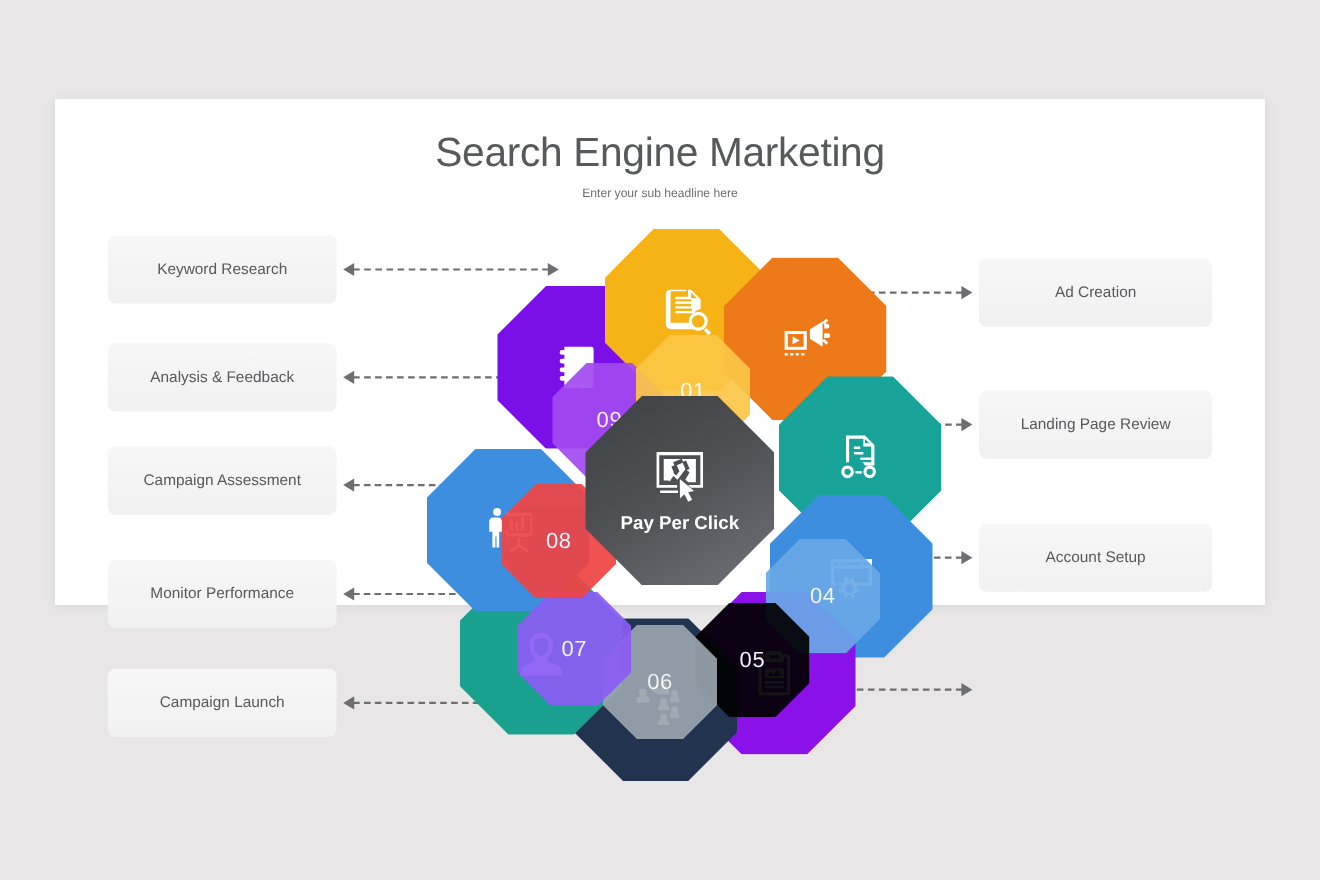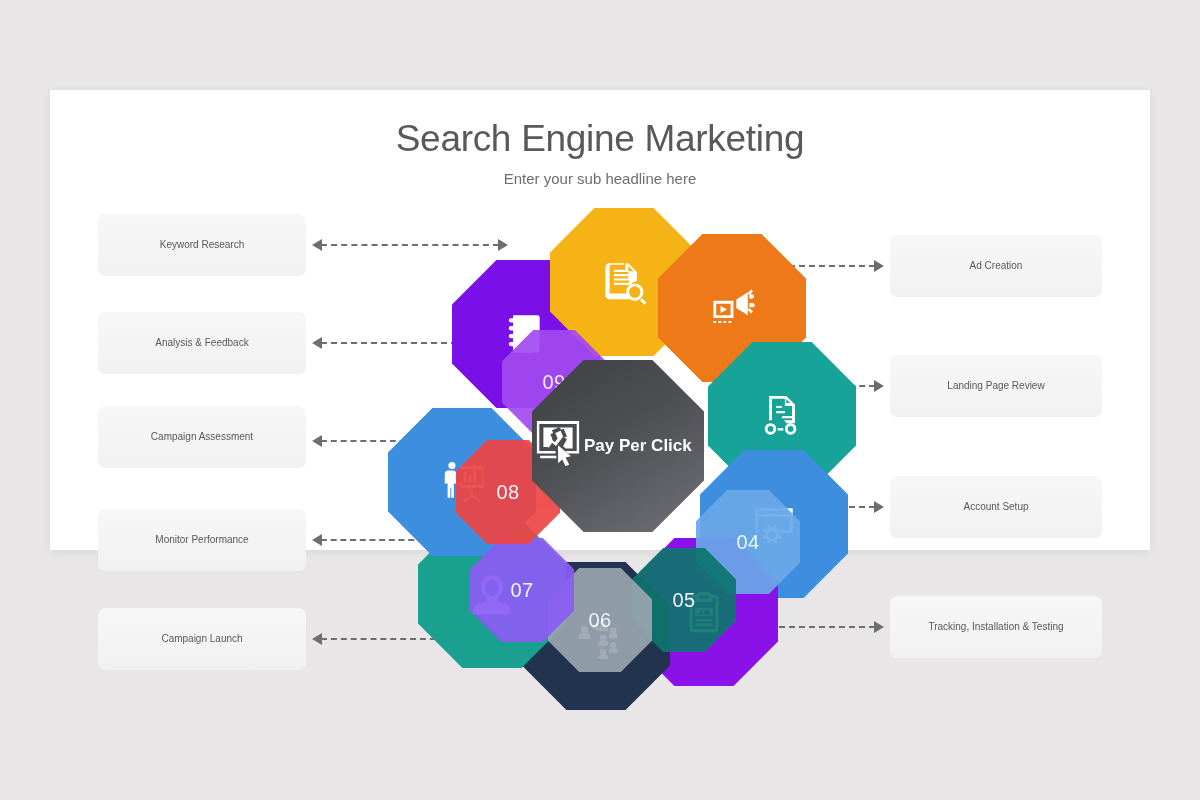--- a/index.html
+++ b/index.html
@@ -13,30 +13,30 @@
     position:absolute;left:50px;top:90px;width:1100px;height:460px;
     background:#ffffff;
     box-shadow:0 2px 10px rgba(0,0,0,0.07);
   }
   .title{
     position:absolute;left:0;top:28px;width:1100px;text-align:center;
     font-size:37px;color:#58595b;font-weight:400;letter-spacing:-.3px;
   }
   .subtitle{
     position:absolute;left:0;top:80px;width:1100px;text-align:center;
-    font-size:15px;color:#6d6e71;font-weight:400;
+    font-size:11px;color:#6d6e71;font-weight:400;
   }
 
   
   .lbl{
     position:absolute;height:62px;border-radius:7px;
     background:linear-gradient(180deg,#f7f7f8 0%,#f1f1f2 100%);
     display:flex;align-items:center;justify-content:center;
     text-align:center;padding:0 12px;box-sizing:border-box;
-    font-size:10px;color:#58595b;line-height:1.25;
+    font-size:14px;color:#58595b;line-height:1.25;
   }
   .lbl.left{left:48px;width:208px;}
   .lbl.right{left:840px;width:212px;}
 
   
   .conn{position:absolute;height:14px;}
   .conn .line{
     position:absolute;top:6px;left:9px;right:9px;height:0;
     border-top:2px dashed #6d6e71;
   }
@@ -64,21 +64,21 @@
   .petal .ico{
     position:absolute;left:0;top:0;width:100%;height:100%;
     display:flex;align-items:center;justify-content:center;
   }
   .petal .ico svg{width:46px;height:46px;fill:#ffffff;}
 
   .hub{
     position:absolute;left:172px;top:160px;width:172px;height:172px;
     clip-path:polygon(30% 0%,70% 0%,100% 30%,100% 70%,70% 100%,30% 100%,0% 70%,0% 30%);
     background:linear-gradient(150deg,#3f4044 0%,#4e4f53 45%,#707176 100%);
-    display:flex;flex-direction:row;align-items:center;
+    display:flex;flex-direction:column;align-items:center;justify-content:center;
   }
   .hub svg{width:52px;height:52px;fill:#ffffff;margin-bottom:8px;}
   .hub .hublabel{font-size:17px;color:#ffffff;font-weight:bold;}
 </style>
 </head>
 <body>
 
 <div class="slide">
 
   <div class="title">Search Engine Marketing</div>
@@ -86,21 +86,20 @@
 
   <div class="lbl left" style="top:124px">Keyword Research</div>
   <div class="lbl left" style="top:222px">Analysis &amp; Feedback</div>
   <div class="lbl left" style="top:316px">Campaign Assessment</div>
   <div class="lbl left" style="top:419px">Monitor Performance</div>
   <div class="lbl right" style="top:145px">Ad Creation</div>
 
   <div class="lbl left" style="top:518px">Campaign Launch</div>
   <div class="lbl right" style="top:265px">Landing Page Review</div>
   <div class="lbl right" style="top:386px">Account Setup</div>
-  <div class="lbl right" style="top:506px">Tracking, Installation &amp; Testing</div>
 
   <div class="conn" style="left:262px;top:148px;width:196px">
     <i class="ah l"></i>
       <i class="line"></i>
       <i class="ah r"></i>
     </div>
   <div class="conn" style="left:262px;top:246px;width:174px">
     <i class="ah l"></i>
       <i class="line"></i>
       <i class="ah r"></i>
@@ -213,28 +212,31 @@
         <svg viewBox="0 0 64 64">
             <path d="M18 4a5 5 0 1 1 0 10 5 5 0 0 1 0-10zm12 6h32v30H30v-4h-2v-4.6l4 2.4V36h28V14H30v-4zm4 8h4v14h-4V18zm7 4h4v10h-4V22zm7-7h4v17h-4V15zM13 16h6c3.4 0 5 2 5 5.4V34h-3.4v20h-3.4V40h-1.4v14H12V34H8V21.4C8 18 9.6 16 13 16zm31 26h3v8l11 8-2 2.6-10.4-7.6L35 60.6 33 58l11-8v-8z"></path>
           </svg>
       </div>
     </div>
 
     <div class="oct wedge" style="left:142px;top:130px;background:#a24af0">
       <span>09</span>
       </div>
 
+    <div class="oct wedge" style="left:218px;top:104px;background:#fbc747">
+      <span>01</span>
+      </div>
 
 
 
     <div class="oct wedge" style="left:336px;top:290px;background:#6aa9e8">
       <span>04</span>
       </div>
 
-    <div class="oct wedge" style="left:272px;top:348px;background:#0f766e">
+    <div class="oct wedge" style="left:272px;top:348px;background:#000000">
       <span>05</span>
       </div>
 
     <div class="oct wedge" style="left:188px;top:368px;background:#9aa4ae">
       <span>06</span>
       </div>
 
     <div class="oct wedge" style="left:110px;top:338px;background:#8b5cf6">
       <span>07</span>
       </div>

